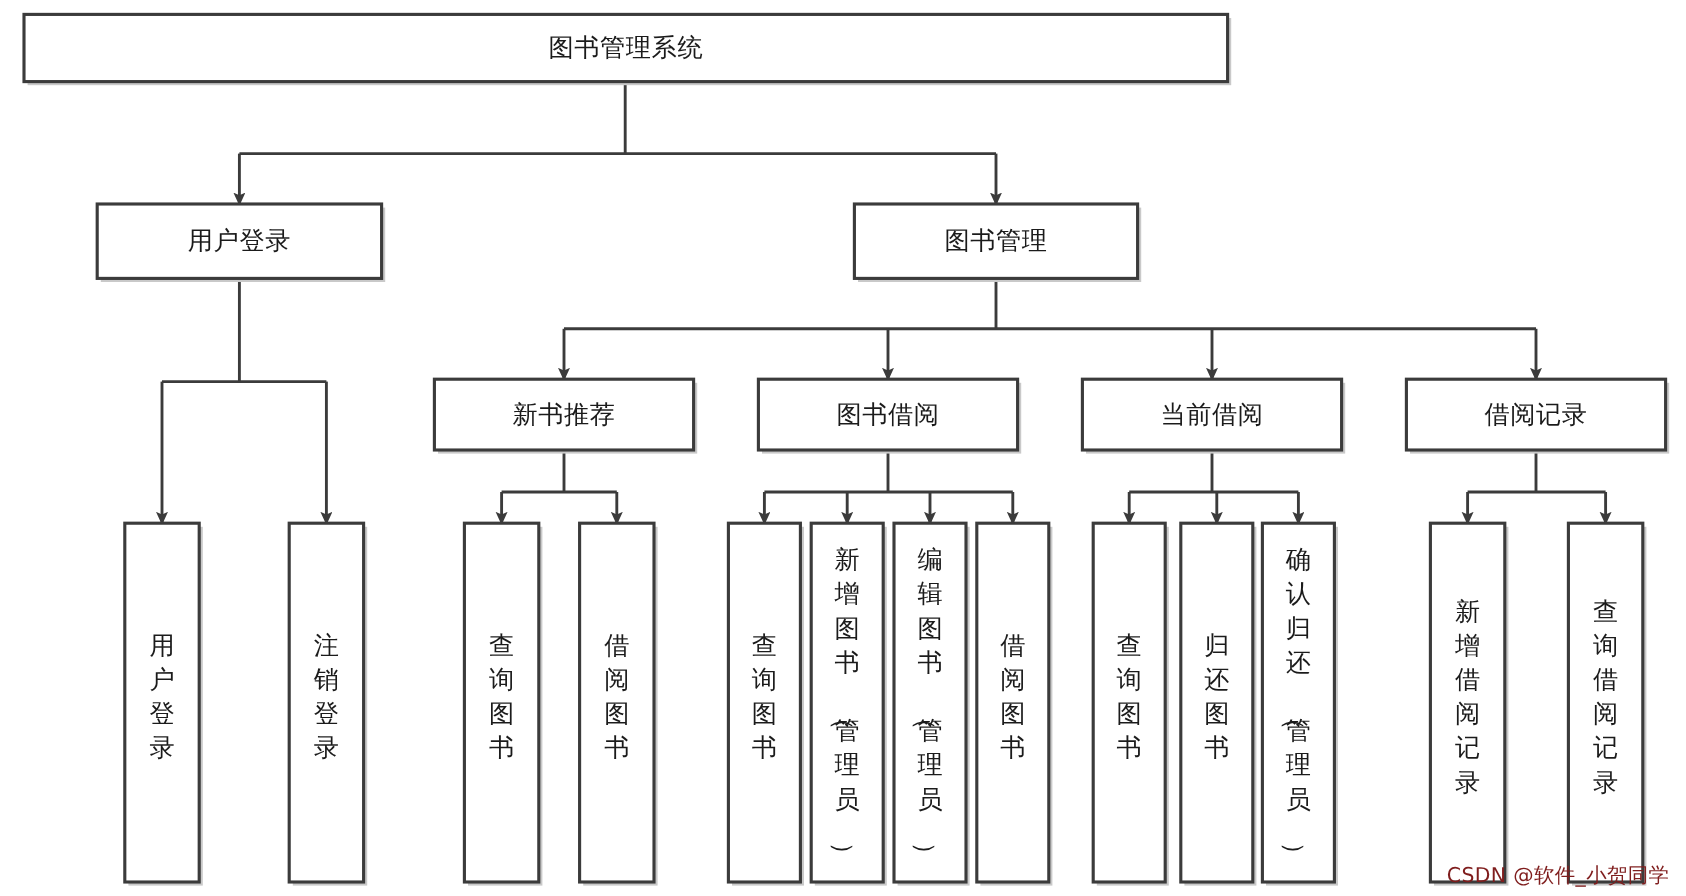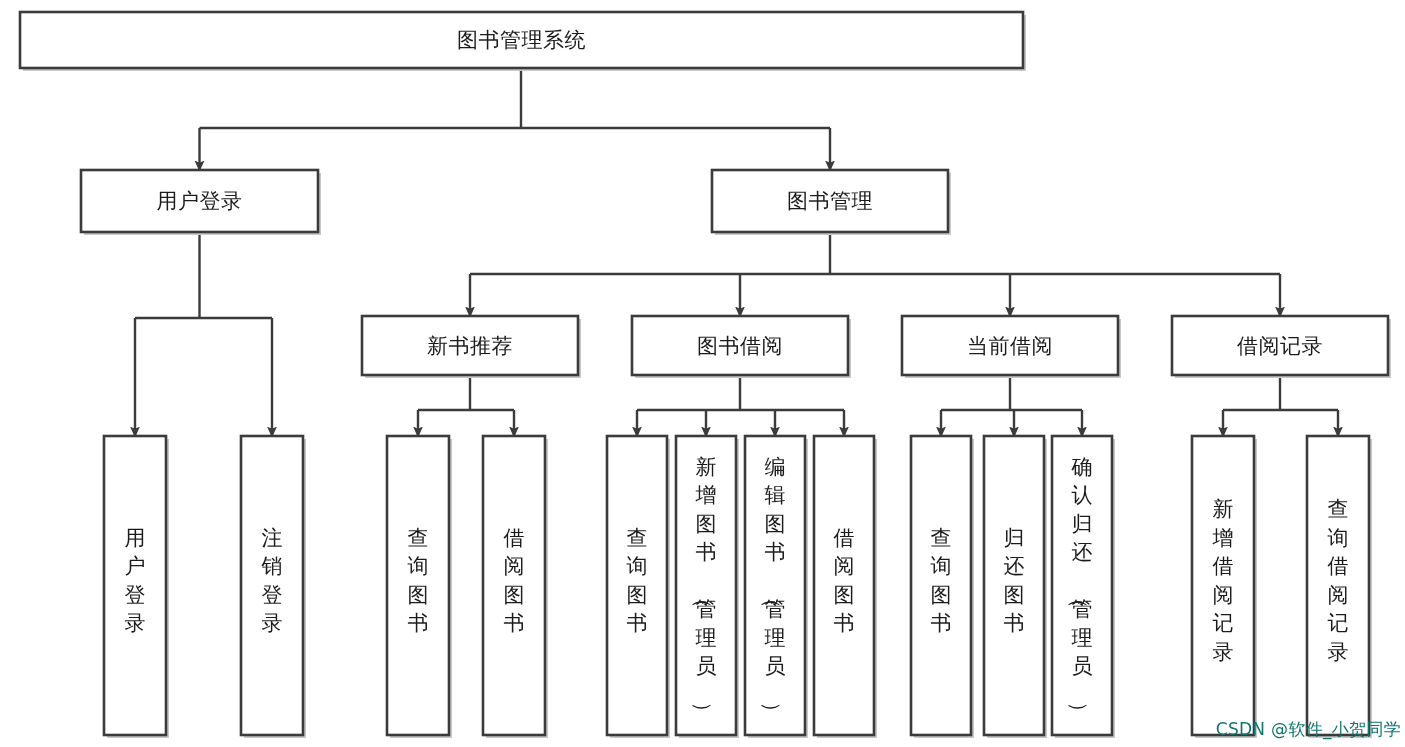--- a/index.html
+++ b/index.html
@@ -56,25 +56,25 @@
     letter-spacing: 0.5px;
   }
   .leaf-label-v {
     font-family: "DejaVu Sans", "Liberation Sans", sans-serif;
     font-size: 21px;
     fill: #1b1b1b;
     letter-spacing: 0px;
   }
   .watermark {
     position: absolute;
-    right: 4px;
+    right: 14px;
     bottom: 6px;
     font-family: "DejaVu Sans", "Liberation Sans", sans-serif;
     font-size: 17px;
-    color: #0f766e;
+    color: #7f1d1d;
     white-space: nowrap;
     user-select: none;
     letter-spacing: 0.3px;
   }
 </style>
 </head>
 <body>
 
 <div id="diagram-root">
 

